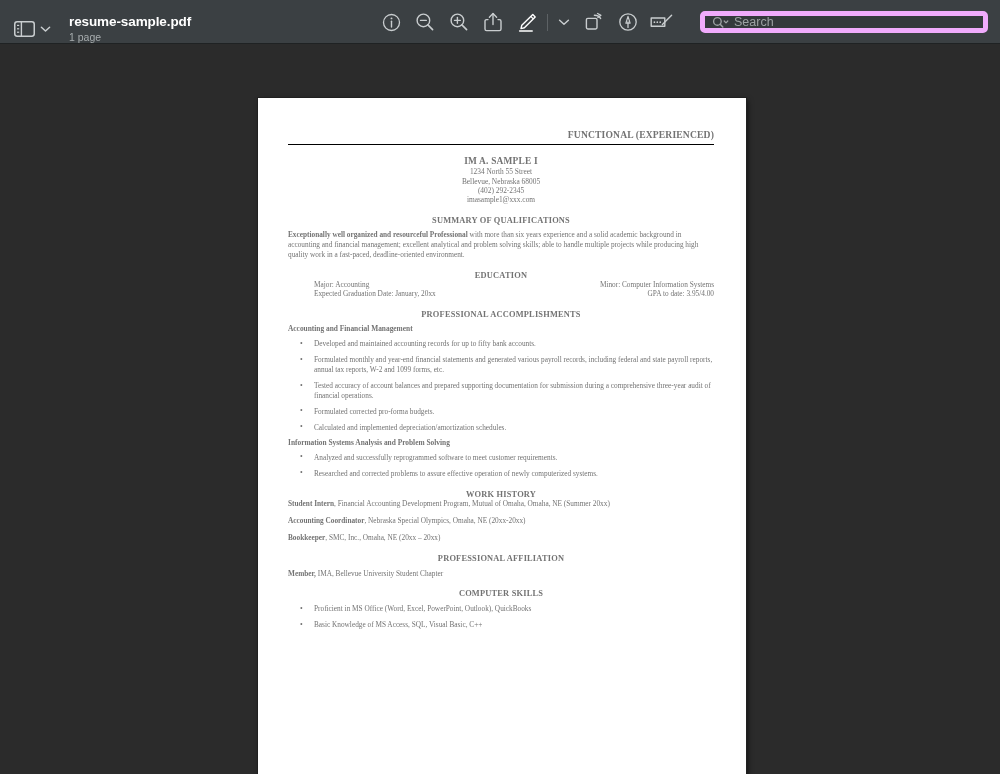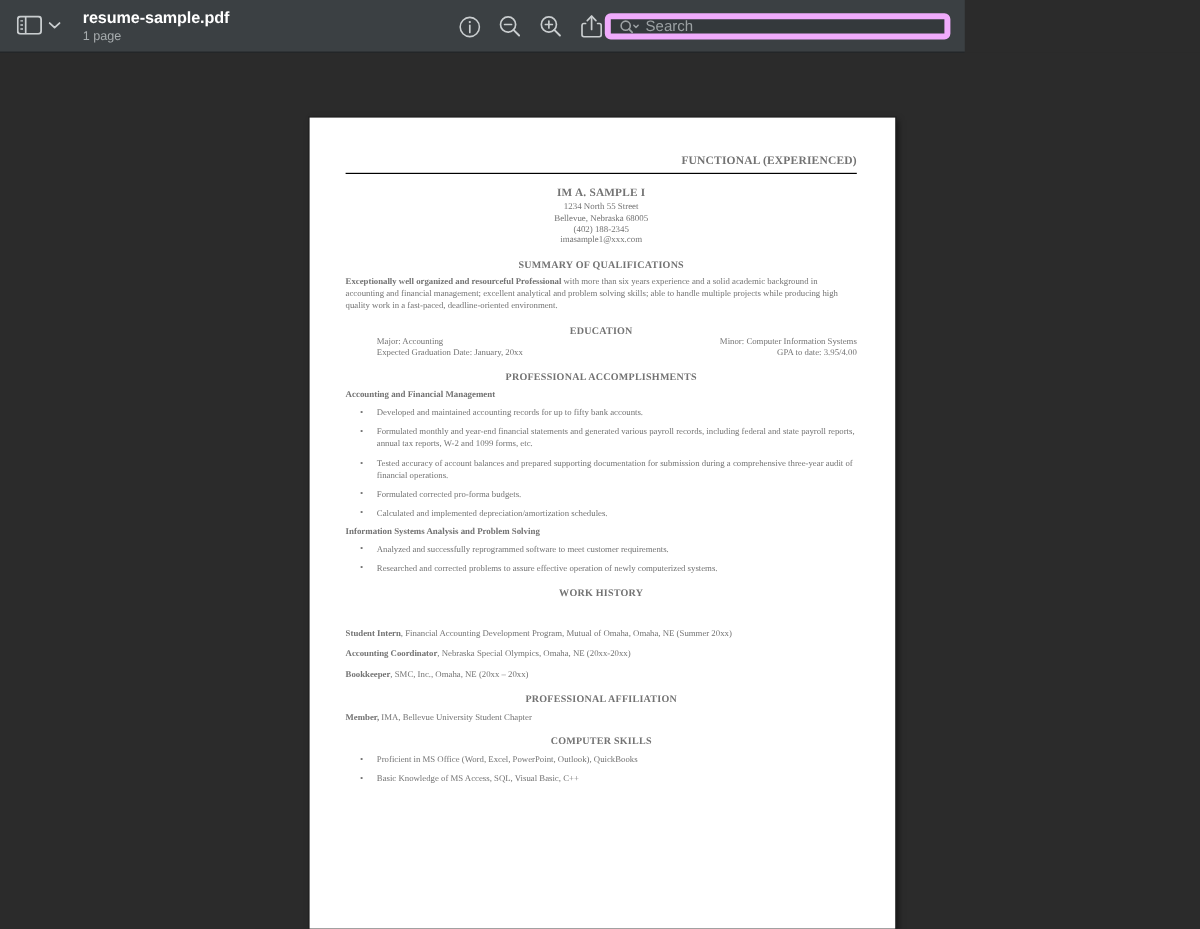--- a/index.html
+++ b/index.html
@@ -13,25 +13,25 @@
   body {
     background: #2b2b2b;
     font-family: "Liberation Sans", sans-serif;
     -webkit-font-smoothing: antialiased;
   }
 
   
   .toolbar {
     position: relative;
     height: 44px;
-    width: 804px;
+    width: 1000px;
     background: #3b4043;
     border-bottom: 1px solid #1f2223;
     display: flex;
-    align-items: center;
+    align-items: flex-end;
   }
 
   .tb-left {
     display: flex;
     align-items: center;
     padding-left: 14px;
     flex: 0 0 auto;
   }
 
   .sidebar-toggle {
@@ -212,21 +212,21 @@
     top: -0.5px;
     font-size: 7.6px;
   }
 
   .job {
     font-size: 7.3px;
     line-height: 1.36;
     margin-top: 7px;
   }
   .job b { font-weight: bold; }
-  .job.first { margin-top: 24px; }
+  .job.first { margin-top: 0; }
 
   .affil {
     font-size: 7.3px;
     line-height: 1.36;
     margin-top: 6px;
   }
   .affil b { font-weight: bold; }
 
   .skills { margin-top: 4px; }
 </style>
@@ -361,21 +361,21 @@
 
     <div class="hdr-row">
       <span class="hdr-title">FUNCTIONAL (EXPERIENCED)</span>
     </div>
     <hr class="hdr-rule">
 
     <div class="name-block">
       <div class="name-line">IM A. SAMPLE I</div>
       <div class="addr-line">1234 North 55 Street</div>
       <div class="addr-line">Bellevue, Nebraska 68005</div>
-      <div class="addr-line">(402) 188-2345</div>
+      <div class="addr-line">(402) 292-2345</div>
       <div class="addr-line">imasample1@xxx.com</div>
     </div>
 
     <div class="sec-title">SUMMARY OF QUALIFICATIONS</div>
     <p class="para"><b>Exceptionally well organized and resourceful Professional</b><span> with more than six years experience and a solid academic background in accounting and financial management; excellent analytical and problem solving skills; able to handle multiple projects while producing high quality work in a fast-paced, deadline-oriented environment.</span></p>
 
     <div class="sec-title">EDUCATION</div>
     <div class="edu-cols">
       <span class="edu-col-a">Major:  Accounting</span>
       <span class="edu-col-b">Minor:  Computer Information Systems</span>

